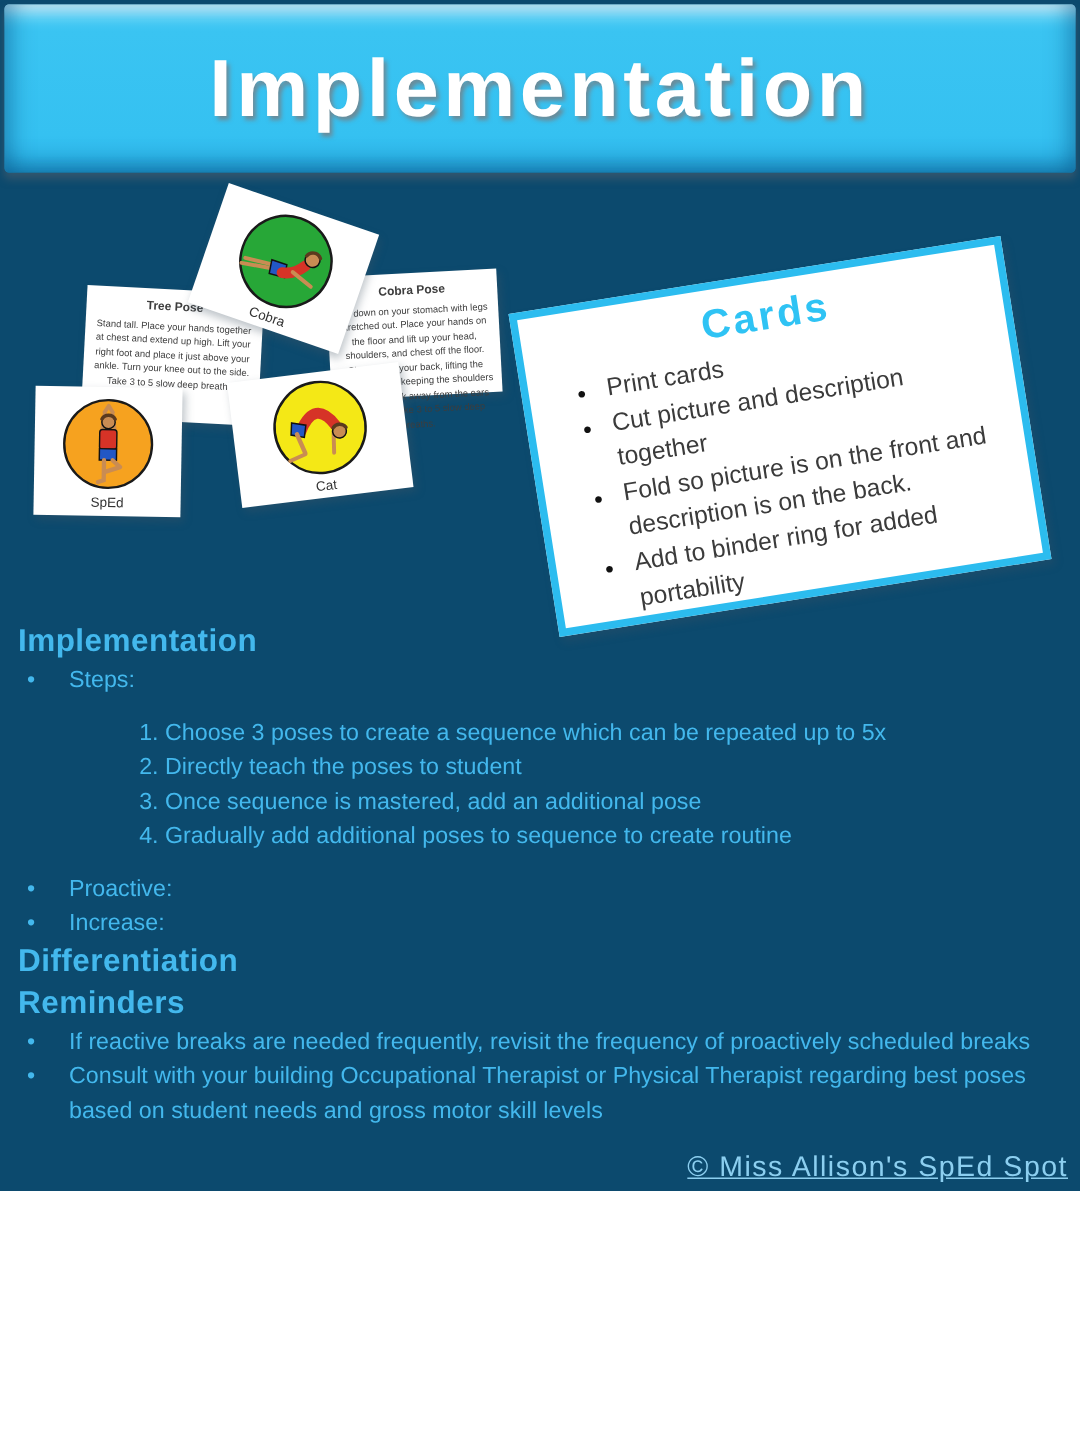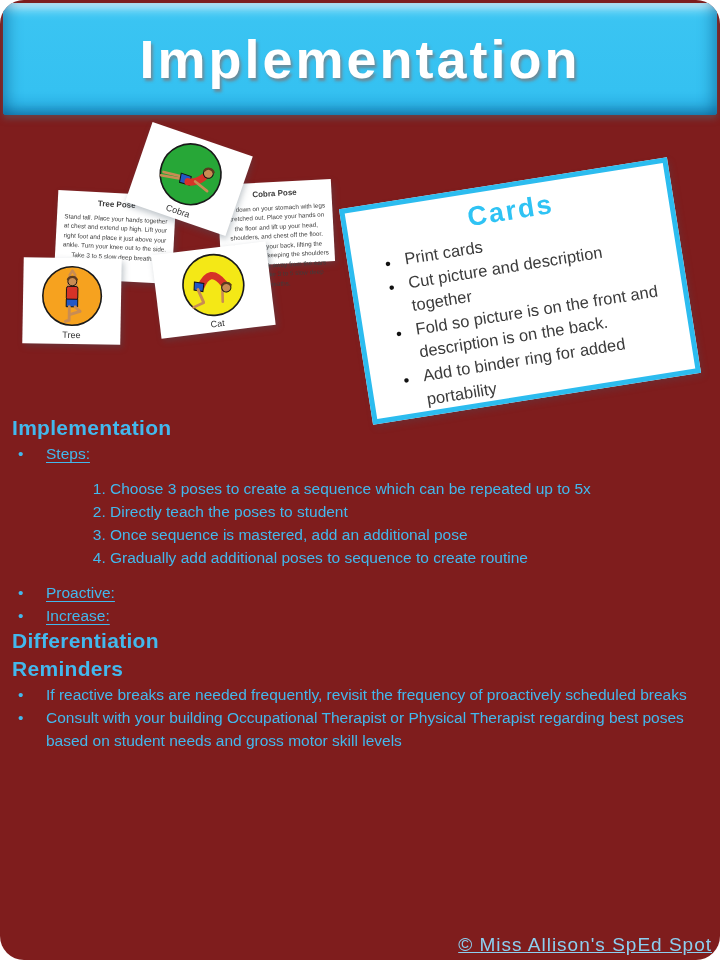--- a/index.html
+++ b/index.html
@@ -1,17 +1,17 @@
 <!DOCTYPE html>
 <html><head>
 <meta charset="utf-8">
 <style>
   html,body { margin:0; padding:0; }
   body { width:720px; height:960px; font-family:"Liberation Sans", sans-serif; }
-  .page { position:relative; width:720px; height:960px; background:#7f1d1d; overflow:hidden;border-radius:24px; }
+  .page { position:relative; width:720px; height:794px; background:#0c4a6e; overflow:hidden; }
 
   
   .banner {
     position:absolute; left:3px; right:3px; top:3px; height:112px;
     background:linear-gradient(180deg,#5ad1f7 0%,#3ac4f2 16%,#35c1f1 78%,#2bb3e8 100%);
     border-radius:3px;
     box-shadow:
       inset 12px 0 14px -7px rgba(10,90,140,.5),
       inset -12px 0 14px -7px rgba(10,90,140,.5),
       inset 0 12px 10px -8px rgba(255,255,255,.85),
@@ -55,21 +55,21 @@
   .note-list { margin:0; padding:0 0 0 22px; list-style:none; color:#3b3b3b; font-size:16.5px; line-height:1.4; }
   .note-list li { position:relative; padding-left:14px; margin-bottom:1px; }
   .note-list li::before { content:"•"; position:absolute; left:-6px; top:2px; color:#111; }
 
   
   .content { position:absolute; left:12px; top:414px; width:686px; color:#43b8ed; font-size:15.5px; }
   .content h2 { margin:0; font-size:21px; line-height:28px; font-weight:bold; letter-spacing:.3px; }
   ul.l1 { margin:0; padding:0; list-style:none; }
   ul.l1 > li { position:relative; padding-left:34px; line-height:23px; }
   ul.l1 > li::before { content:"•"; position:absolute; left:6px; }
-  .uline { text-decoration:underline; text-underline-offset:3px; }
+  .uline { text-underline-offset:3px; }
   ol.steps { margin:12px; padding-left:52px; }
   ol.steps li { line-height:23px; }
   ul.l2 { margin:0; padding-left:24px; list-style:none; }
   ul.l2 li { position:relative; padding-left:28px; line-height:23px; }
   ul.l2 li::before { content:"•"; position:absolute; left:6px; }
 
   .credit { position:absolute; right:8px; bottom:4px; color:#8ccff0; font-size:19px; letter-spacing:1px;text-decoration:underline; }
 </style>
 </head>
 <body>
@@ -124,21 +124,21 @@
       <path d="M48,38 L51,18" stroke="#c98c53" stroke-width="4" stroke-linecap="round" fill="none"></path>
       <path d="M62,38 L59,18" stroke="#c98c53" stroke-width="4" stroke-linecap="round" fill="none"></path>
       <path d="M50,18 L55,10 L60,18" stroke="#c98c53" stroke-width="4" stroke-linejoin="round" fill="none"></path>
       <circle cx="55" cy="27" r="7" fill="#c98c53" stroke="#111" stroke-width="1.5"></circle>
       <path d="M48,24 A8 8 0 0 1 62,24" stroke="#5b3a1e" stroke-width="3.5" fill="none" stroke-linecap="round"></path>
       <rect x="46" y="35" width="18" height="21" rx="3" fill="#d63327" stroke="#111" stroke-width="1.5"></rect>
       <rect x="46" y="55" width="18" height="12" fill="#2257c5" stroke="#111" stroke-width="1.5"></rect>
       <path d="M51,67 L51,88 L45,90" stroke="#c98c53" stroke-width="4.5" stroke-linecap="round" fill="none"></path>
       <path d="M60,67 L68,74 L53,79" stroke="#c98c53" stroke-width="4.5" stroke-linecap="round" stroke-linejoin="round" fill="none"></path>
     </svg>
-    <div class="pic-label">Tree</div>
+    <div class="pic-label">SpEd</div>
   </div>
 
   <aside class="note-box">
     <h2 class="note-title">Cards</h2>
     <ul class="note-list">
       <li>Print cards</li>
       <li>Cut picture and description together</li>
       <li>Fold so picture is on the front and description is on the back.</li>
       <li>Add to binder ring for added portability</li>
     </ul>

